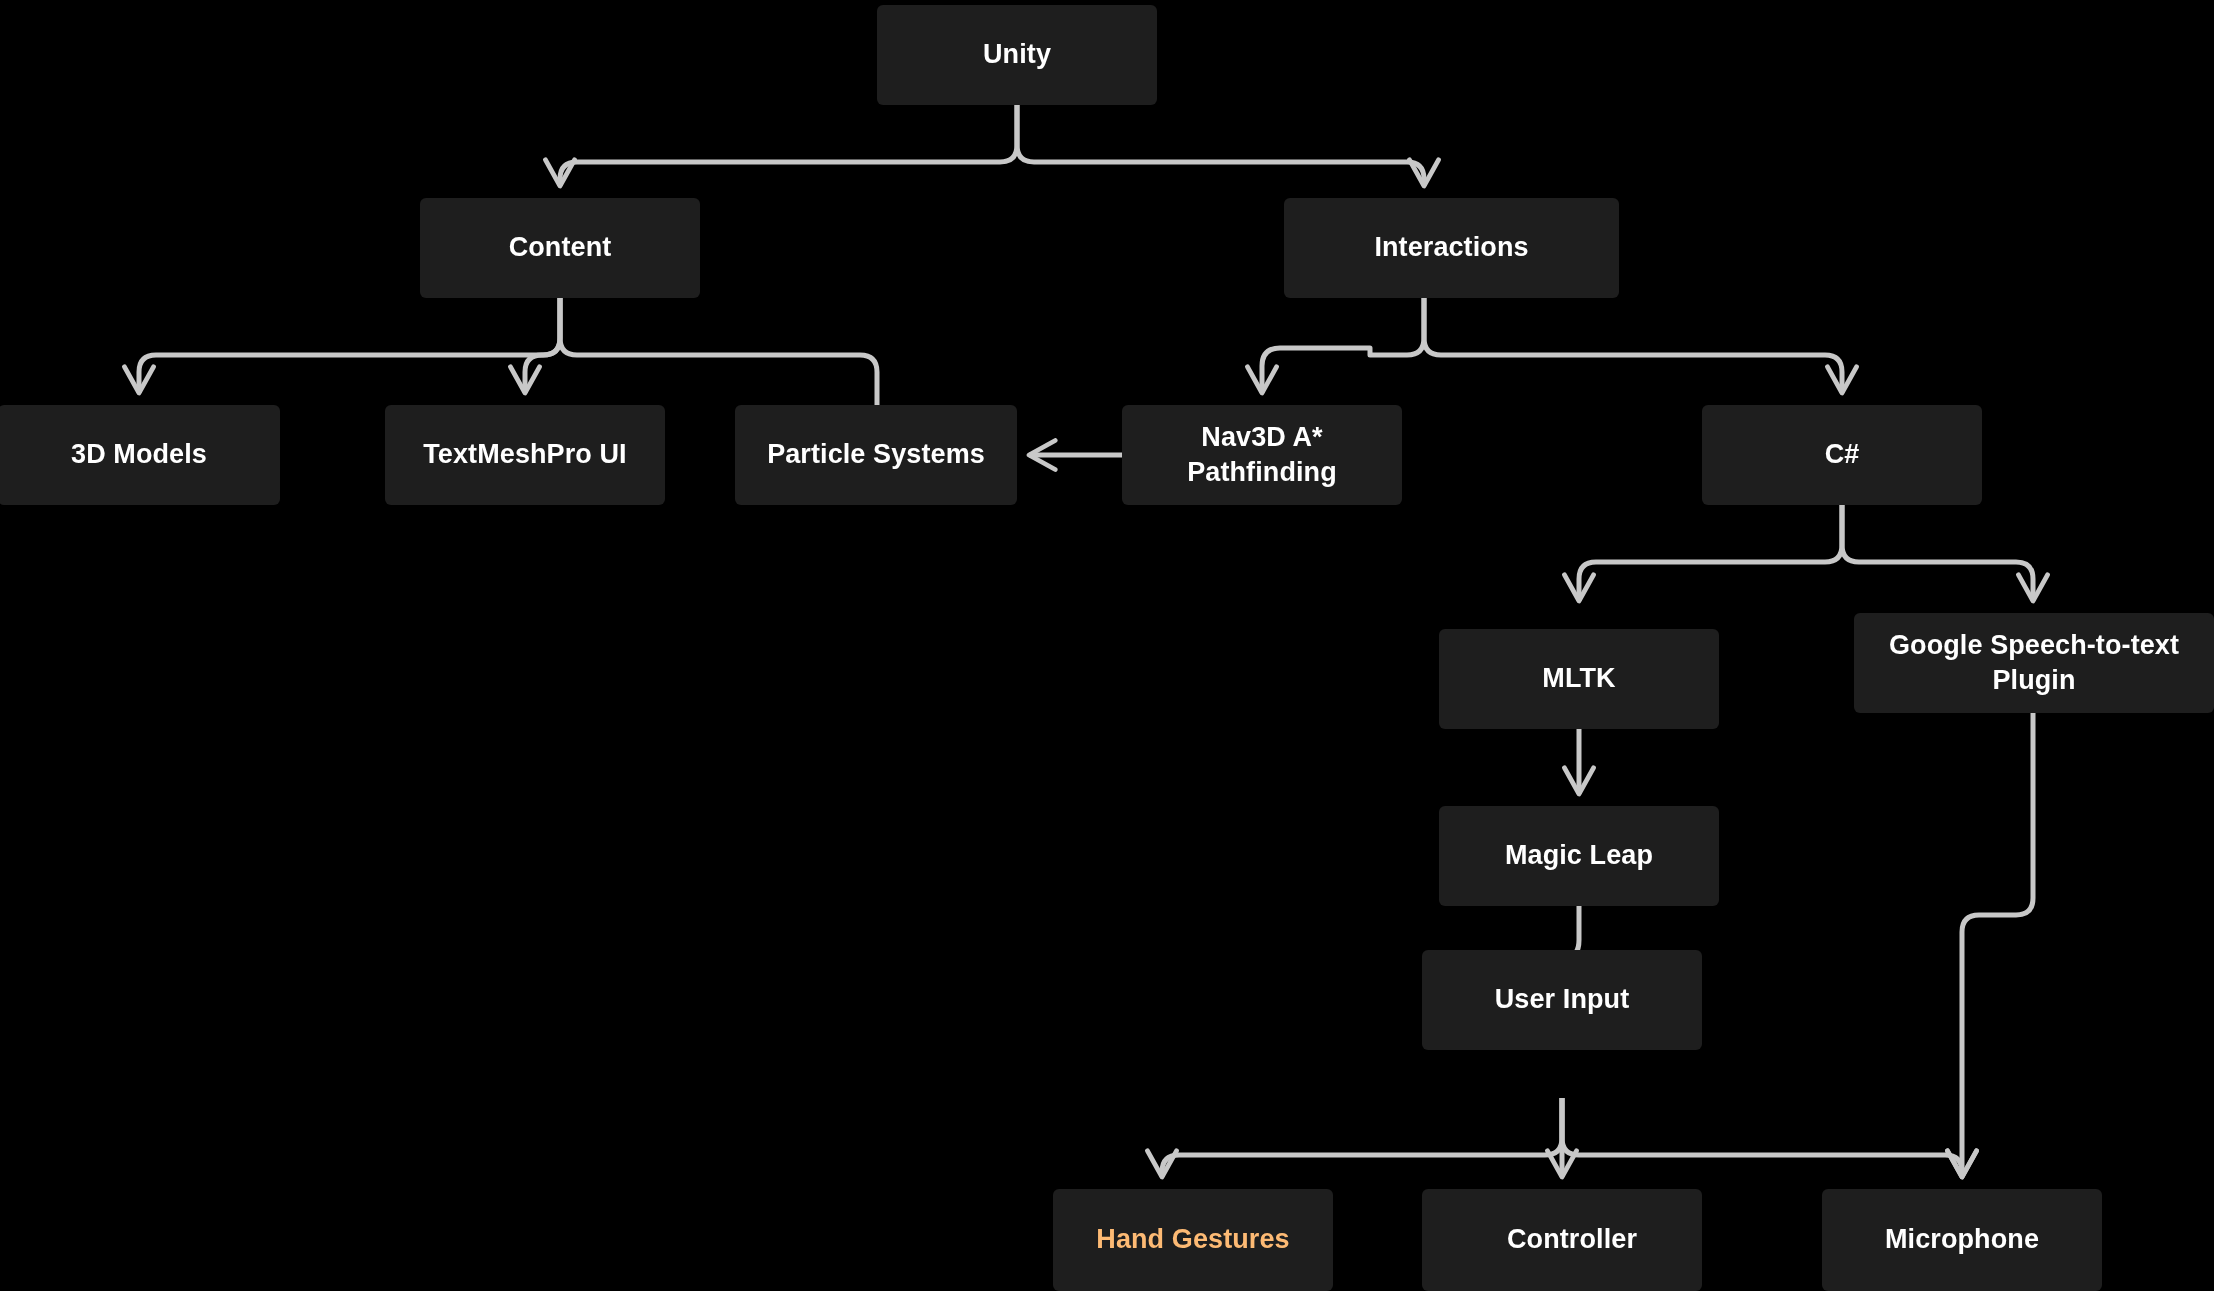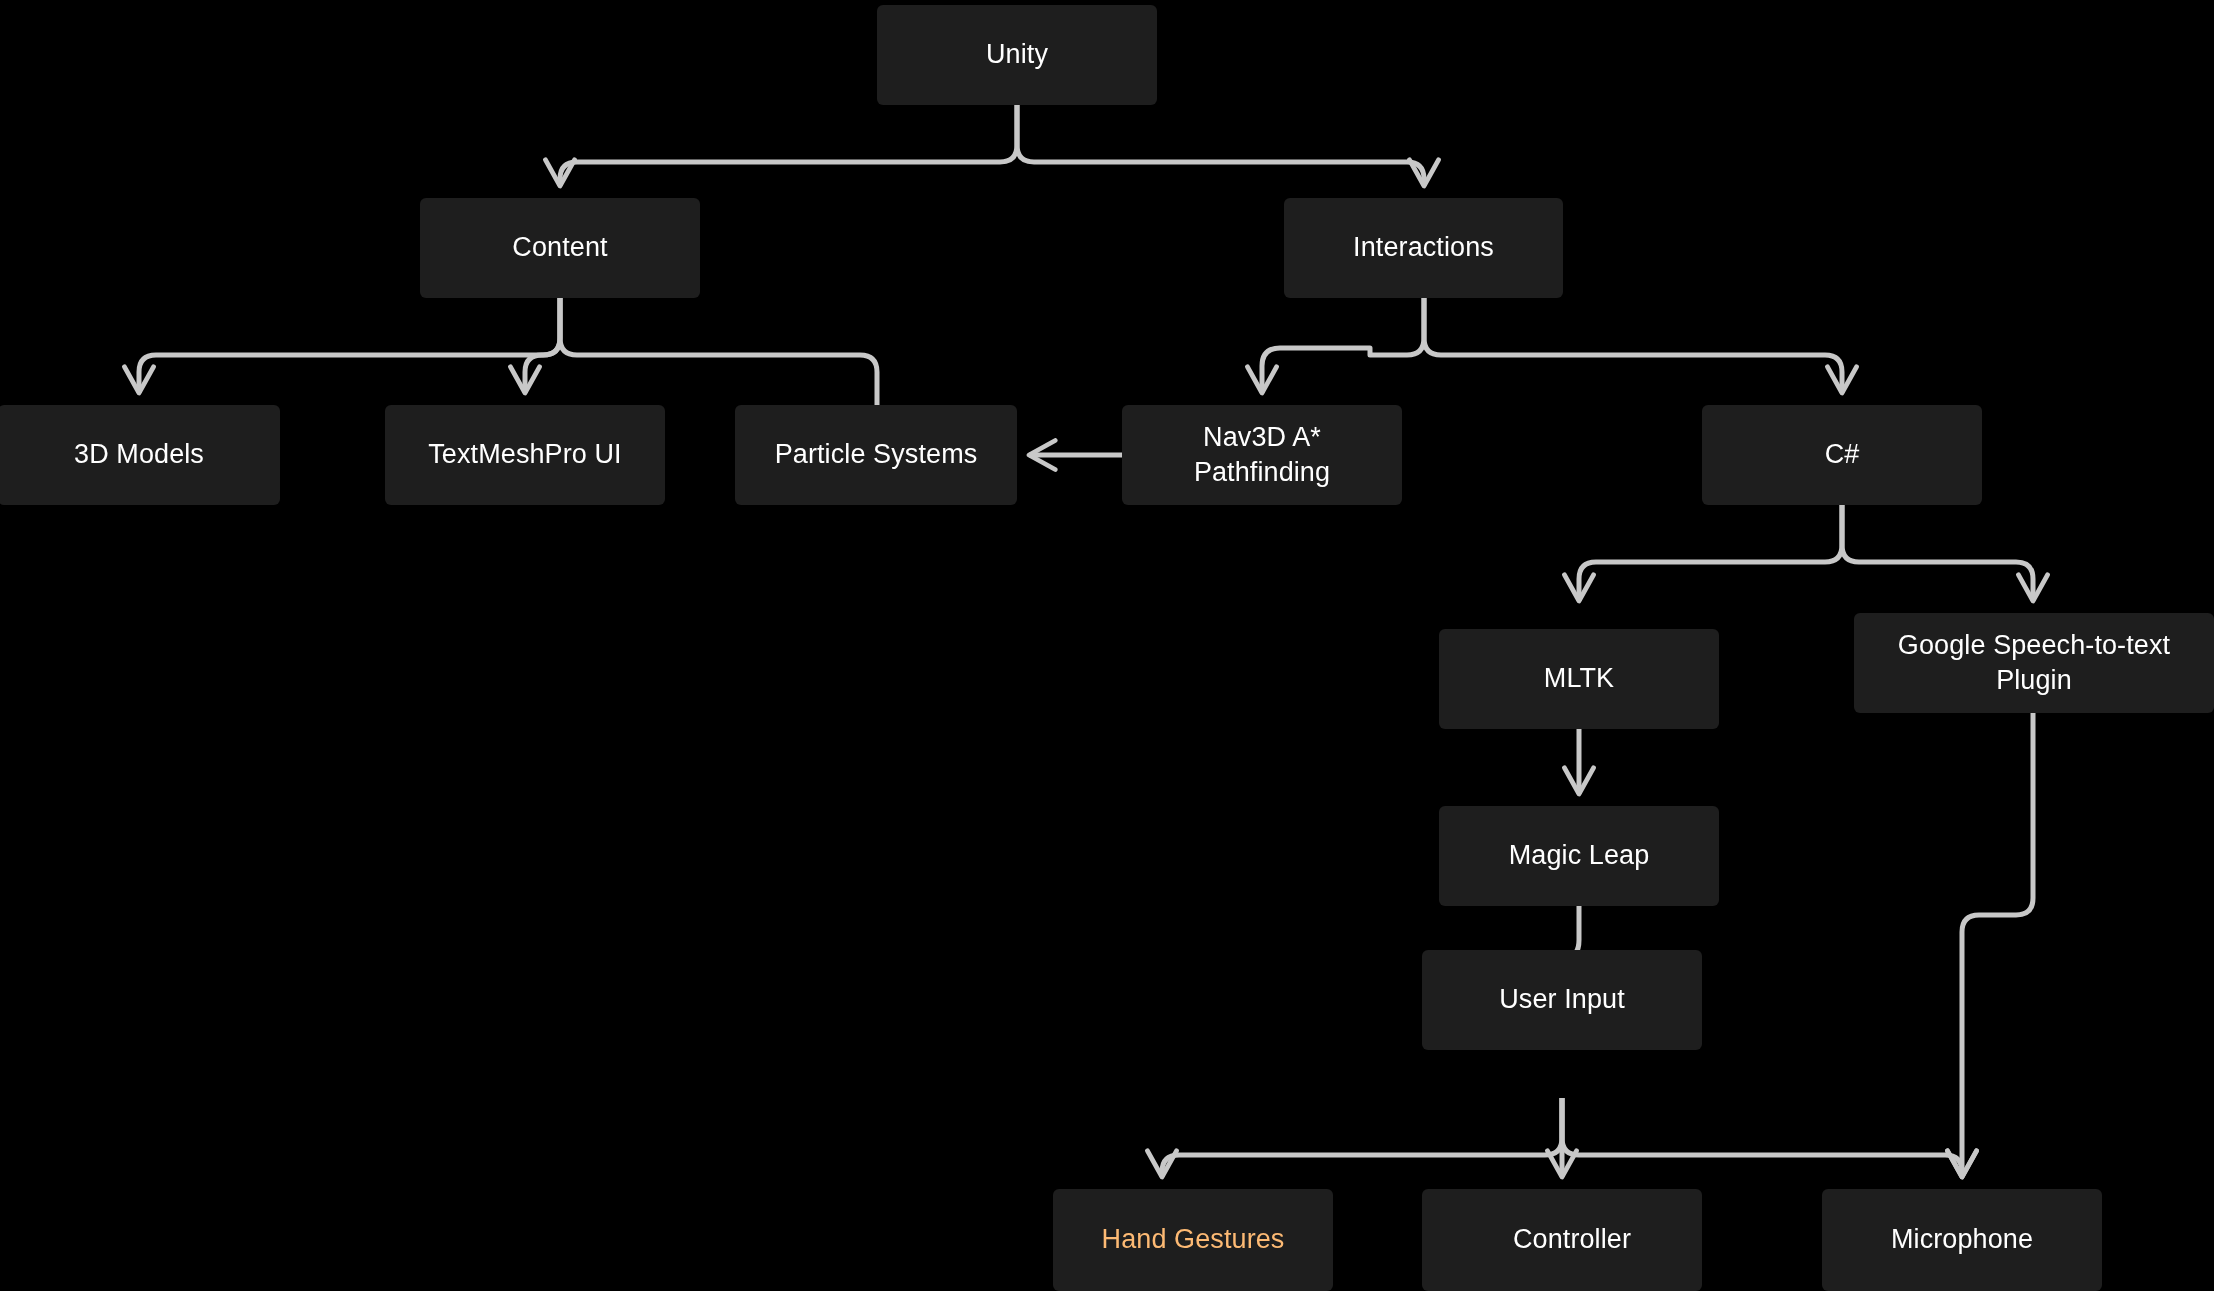--- a/index.html
+++ b/index.html
@@ -42,20 +42,21 @@
     color: #ffffff;
     font-size: 27px;
     line-height: 1.3;
     letter-spacing: 0.1px;
     padding: 6px 12px;
     z-index: 2;
   }
   .node-label {
     display: block;
     white-space: pre-line;
+    font-weight: bold;
   }
 </style>
 </head>
 <body>
 
 <div id="canvas">
 
   <svg id="edge-layer" viewBox="0 0 2214 1291" width="2214" height="1291" xmlns="http://www.w3.org/2000/svg">
     <defs>
       <marker id="arrow-down" viewBox="0 0 12 12" refX="6" refY="10" markerWidth="7" markerHeight="7" orient="auto-start-reverse">
@@ -85,21 +86,21 @@
       </g>
   </svg>
 
   <div id="nodes-group">
       <div class="node" style="left: 877px; top: 5px; width: 280px; height: 100px; background: rgb(30, 30, 30); color: rgb(255, 255, 255);">
         <span class="node-label">Unity</span>
       </div>
       <div class="node" style="left: 420px; top: 198px; width: 280px; height: 100px; background: rgb(30, 30, 30); color: rgb(255, 255, 255);">
         <span class="node-label">Content</span>
       </div>
-      <div class="node" style="left: 1284px; top: 198px; width: 279px; height: 100px; background: rgb(30, 30, 30); color: rgb(255, 255, 255);">
+      <div class="node" style="left: 1284px; top: 198px; width: 335px; height: 100px; background: rgb(30, 30, 30); color: rgb(255, 255, 255);">
         <span class="node-label">Interactions</span>
       </div>
       <div class="node" style="left: -2px; top: 405px; width: 282px; height: 100px; background: rgb(30, 30, 30); color: rgb(255, 255, 255);">
         <span class="node-label">3D Models</span>
       </div>
       <div class="node" style="left: 385px; top: 405px; width: 280px; height: 100px; background: rgb(30, 30, 30); color: rgb(255, 255, 255);">
         <span class="node-label">TextMeshPro UI</span>
       </div>
       <div class="node" style="left: 735px; top: 405px; width: 282px; height: 100px; background: rgb(30, 30, 30); color: rgb(255, 255, 255);">
         <span class="node-label">Particle Systems</span>

